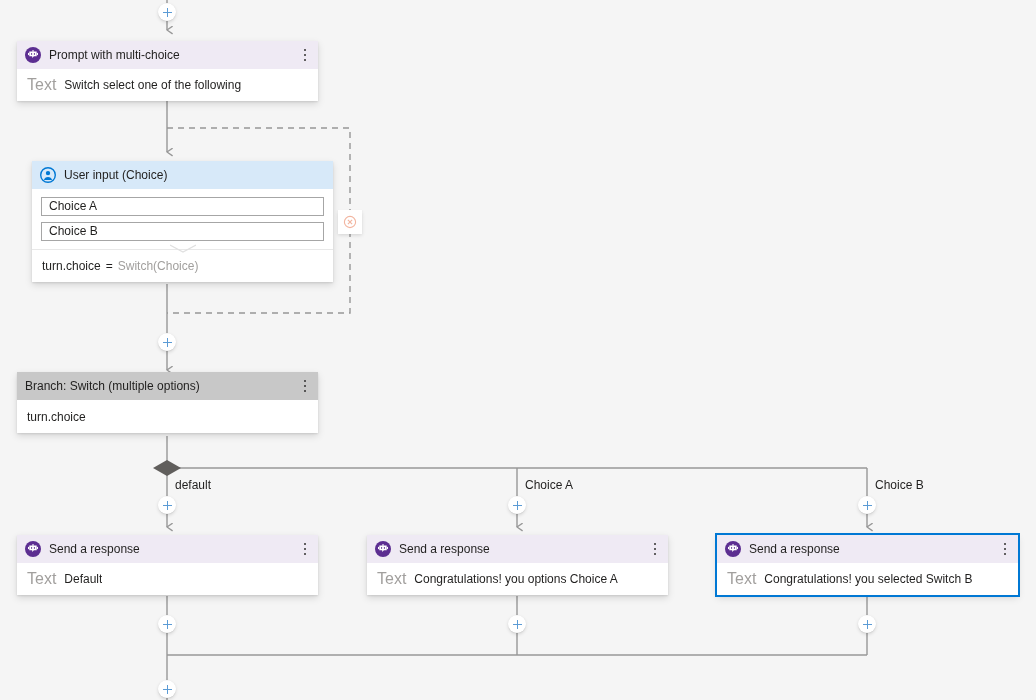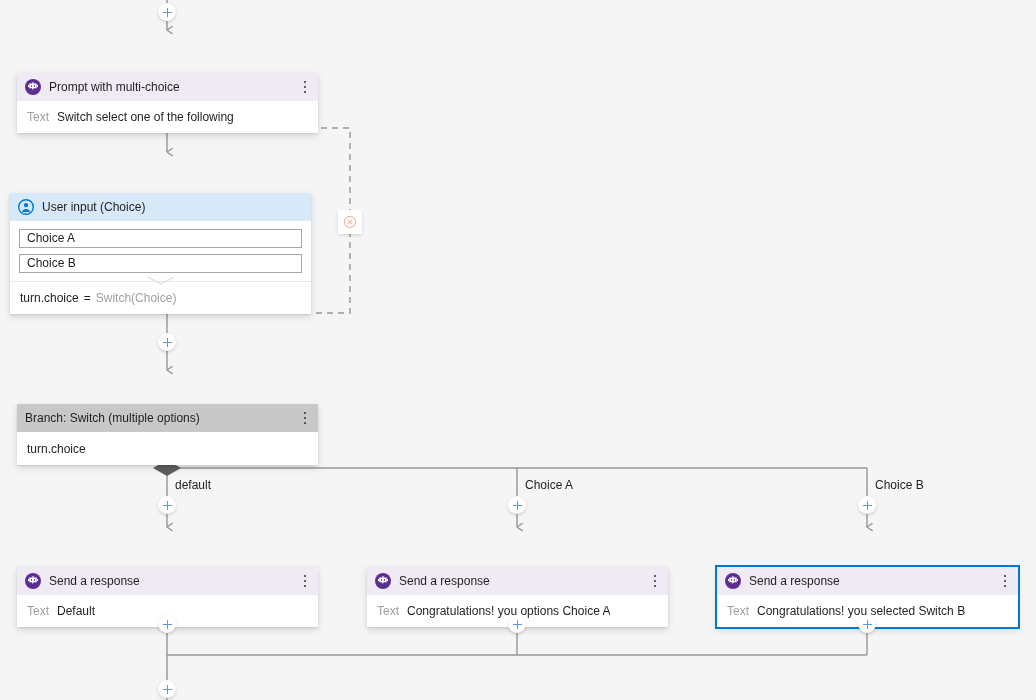--- a/index.html
+++ b/index.html
@@ -21,21 +21,20 @@
     width: 1036px; height: 700px;
     pointer-events: none;
   }
 
   
   .node {
     position: absolute;
     background: #bef264;
     box-shadow: 0 0.6px 1.8px rgba(0,0,0,.10), 0 3.2px 7.2px rgba(0,0,0,.13);
     overflow: visible;
-    margin-top: 32px;
   }
   .node.selected {
     outline: 2px solid #0078d4;
     outline-offset: 0px;
   }
   .node-header {
     height: 28px;
     display: flex;
     align-items: center;
     padding: 0 6px 0 8px;
@@ -81,21 +80,21 @@
     display: flex;
     align-items: center;
     padding: 0 10px;
     background: #fff;
     font-size: 12px;
     color: #201f1e;
   }
   .body-label {
     color: #a19f9d;
     margin-right: 8px;
-    font-size: 12px;
+    font-size: 16px;
     white-space: nowrap;
   }
   .body-value {
     color: #201f1e;
     font-size: 12px;
     white-space: nowrap;
     overflow: hidden;
     text-overflow: ellipsis;
   }
 
@@ -262,21 +261,21 @@
           <i></i>
           <i></i>
         </div>
     </div>
     <div class="node-body" style="height:32px;">
       <span class="body-label">Text</span>
       <span class="body-value">Switch select one of the following</span>
     </div>
   </div>
 
-  <div class="node" style="left:10px; top:161px; width:301px;">
+  <div class="node" style="left:32px; top:161px; width:301px;">
     <div class="node-header blue">
       <svg class="hdr-icon" viewBox="0 0 16 16">
         <circle cx="8" cy="8" r="7.3" fill="none" stroke="#0078d4" stroke-width="1.4"></circle>
         <circle cx="8" cy="6.1" r="2.2" fill="#0078d4"></circle>
         <path d="M3.9 13.1a4.3 4.3 0 0 1 8.2 0z" fill="#0078d4"></path>
       </svg>
       <div class="node-title">User input (Choice)</div>
     </div>
     <div class="choices">
       <div class="choice-box">Choice A</div>

